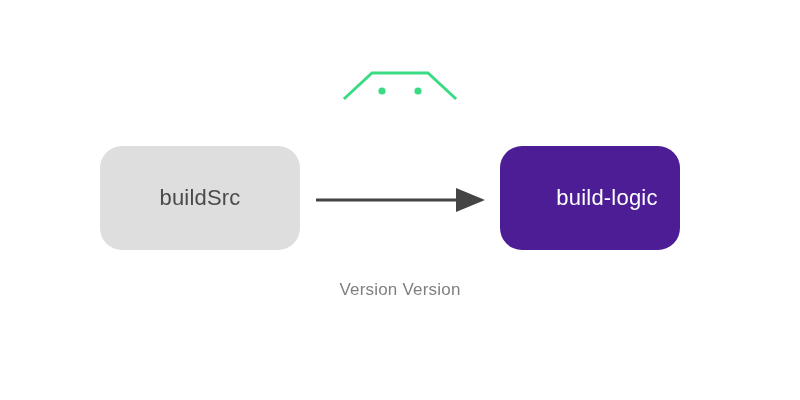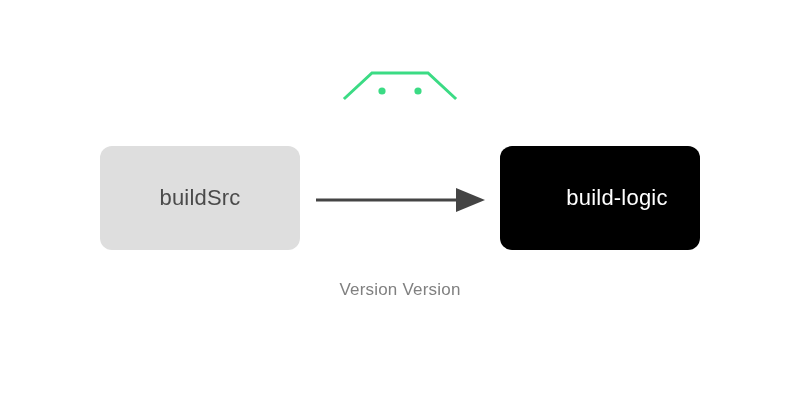--- a/index.html
+++ b/index.html
@@ -29,39 +29,39 @@
     height: 42px;
   }
 
   
   .node {
     position: absolute;
     display: flex;
     align-items: center;
     justify-content: center;
     box-sizing: border-box;
-    border-radius: 12px;
+    border-radius: 22px;
     font-size: 22px;
     letter-spacing: 0.2px;
     white-space: nowrap;
   }
   .node-source {
     left: 100px;
     top: 146px;
     width: 200px;
     height: 104px;
     background: #dedede;
     color: #4a4a4a;
   }
   .node-target {
     left: 500px;
     top: 146px;
-    width: 200px;
+    width: 180px;
     height: 104px;
-    background: #000000;
+    background: #4c1d95;
     color: #ffffff;
     padding-left: 34px;
   }
 
   
   .arrow {
     position: absolute;
     left: 310px;
     top: 182px;
     width: 180px;

